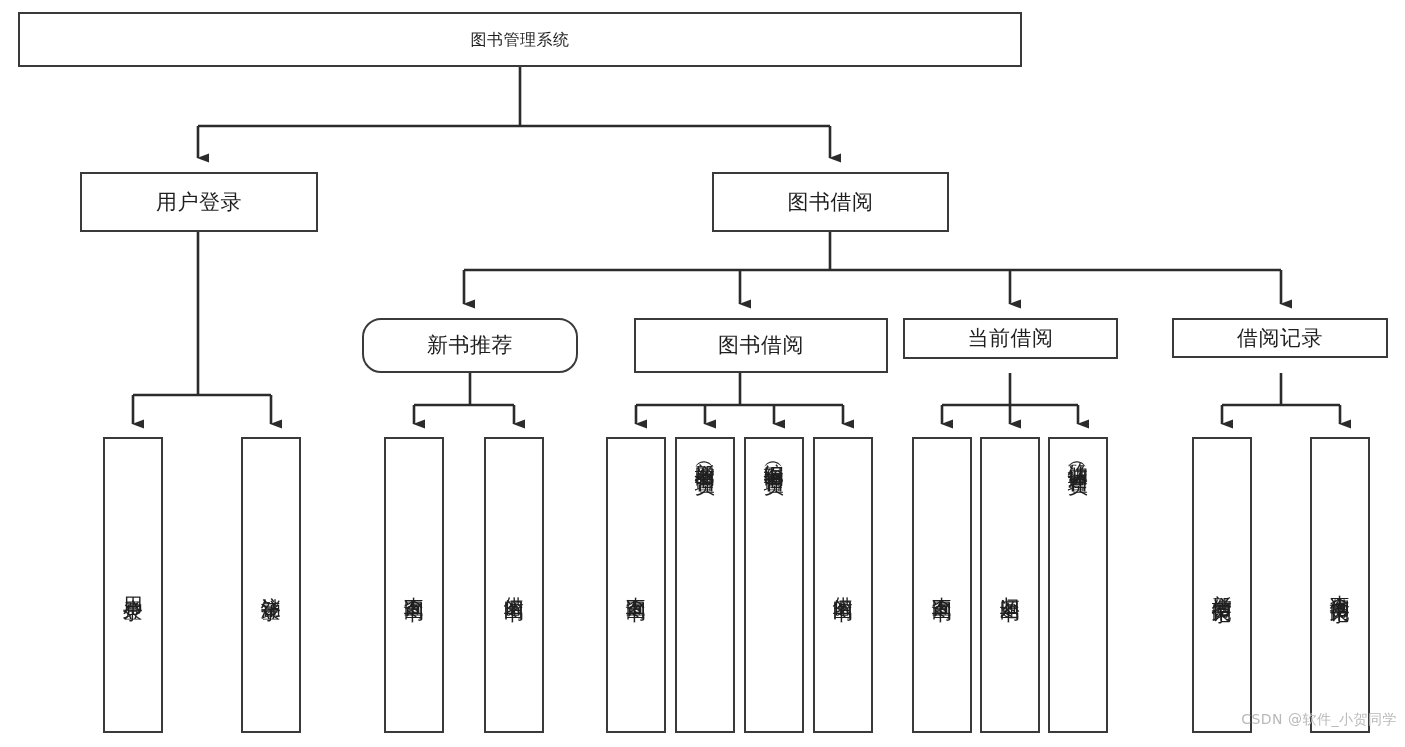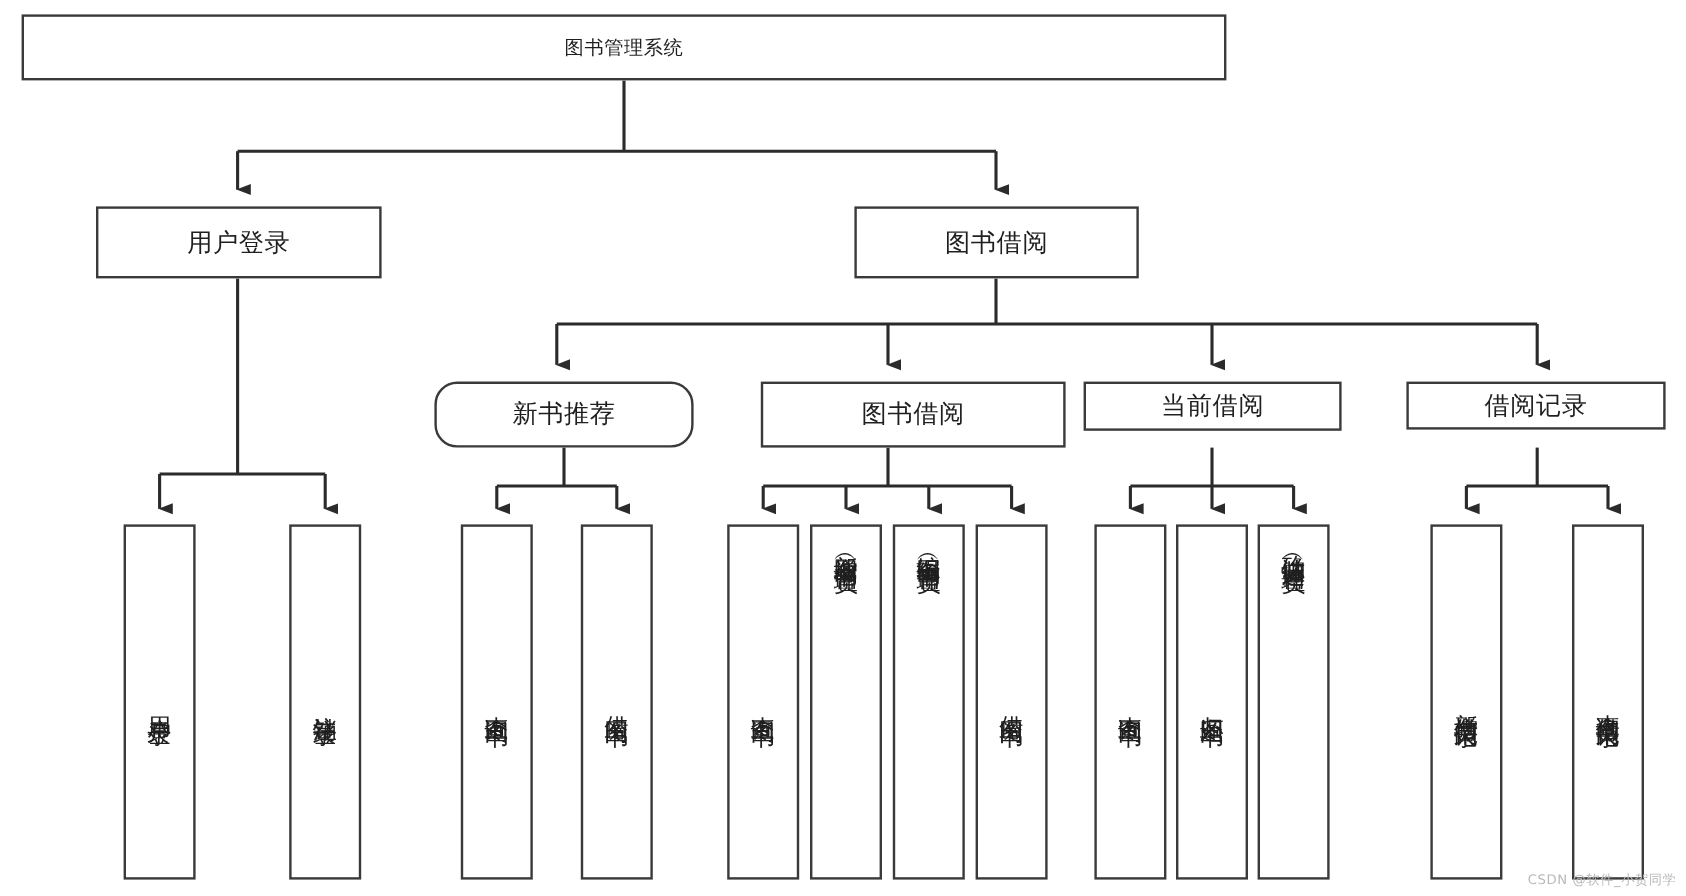--- a/index.html
+++ b/index.html
@@ -54,22 +54,22 @@
     white-space:nowrap;
     -webkit-text-orientation:upright;
   }
   .node.leaf.centered{
     align-items:center;
     padding-top:0;
   }
   #watermark{
     position:absolute;
     right:8px;
-    bottom:6px;
-    font-size:11px;
+    bottom:18px;
+    font-size:14px;
     color:#b9b9b9;
     letter-spacing:0.5px;
     white-space:nowrap;
     user-select:none;
   }
 </style>
 </head>
 <body>
 
 <div id="canvas">

